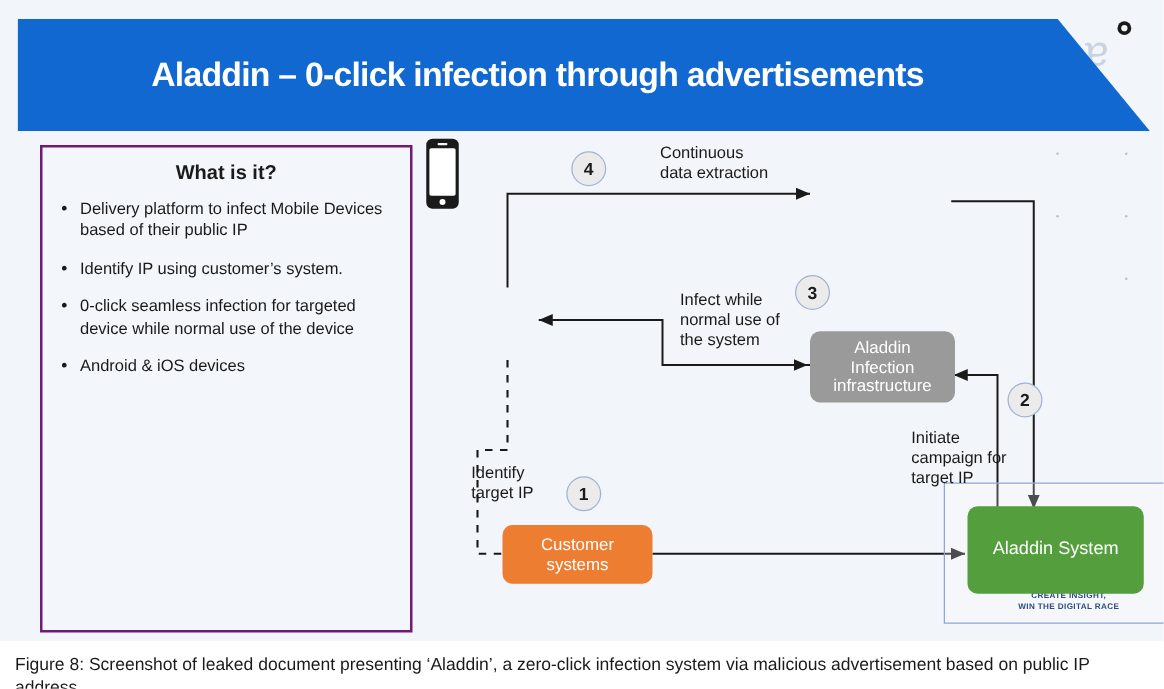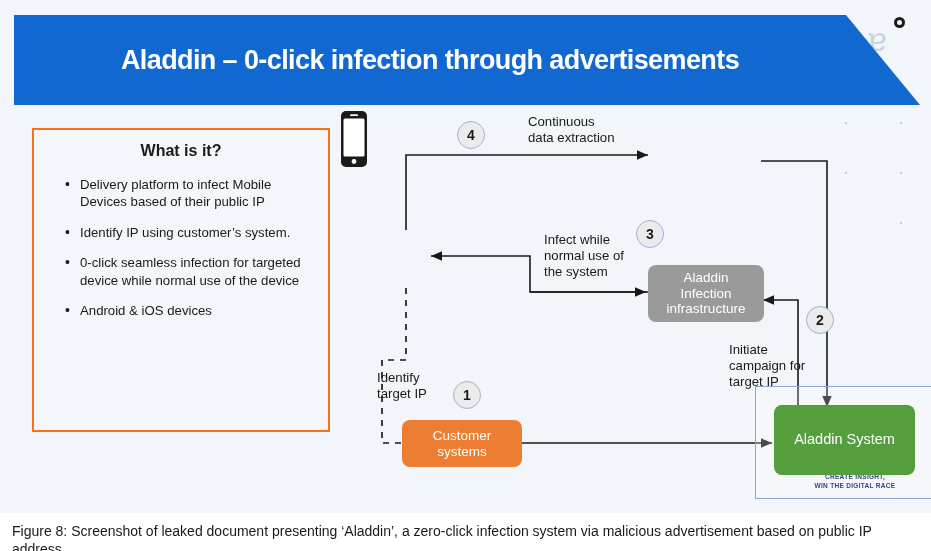--- a/index.html
+++ b/index.html
@@ -25,25 +25,25 @@
   
   #banner{position:absolute;left:14px;top:15px;width:906px;height:90px;
           background:#1168d0;
           clip-path:polygon(0 0, 832px 0, 906px 90px, 0 90px);}
   #banner-title{position:absolute;left:0;top:0;width:832px;height:90px;
           display:flex;align-items:center;justify-content:center;
           color:#ffffff;font-size:27px;font-weight:bold;letter-spacing:-0.6px;
           font-family:Liberation Sans, sans-serif;white-space:nowrap;}
 
   
-  #info-panel{position:absolute;left:32px;top:128px;width:298px;height:304px;
-          background:#f3f6fa;border:2px solid #f97316;box-sizing:border-box;}
+  #info-panel{position:absolute;left:32px;top:116px;width:298px;height:390px;
+          background:#f3f6fa;border:2px solid #701a75;box-sizing:border-box;}
   #info-title{margin:12px 0 10px 0;text-align:center;font-size:16px;font-weight:bold;
           color:#1a1a1a;}
-  #info-list{list-style:none;margin:16px;padding:0 10px 0 14px;}
+  #info-list{list-style:none;margin:0;padding:0 10px 0 14px;}
   #info-list li{position:relative;padding-left:16px;margin-bottom:13px;
           font-size:13.2px;line-height:1.32;color:#1a1a1a;}
   #info-list li:before{content:"\2022";position:absolute;left:1px;top:-1px;font-size:14px;}
 
   
   #diagram{position:absolute;left:340px;top:110px;width:591px;height:403px;}
   #diagram svg{position:absolute;left:0;top:0;}
 
   .node{position:absolute;box-sizing:border-box;display:flex;align-items:center;
         justify-content:center;text-align:center;color:#ffffff;

